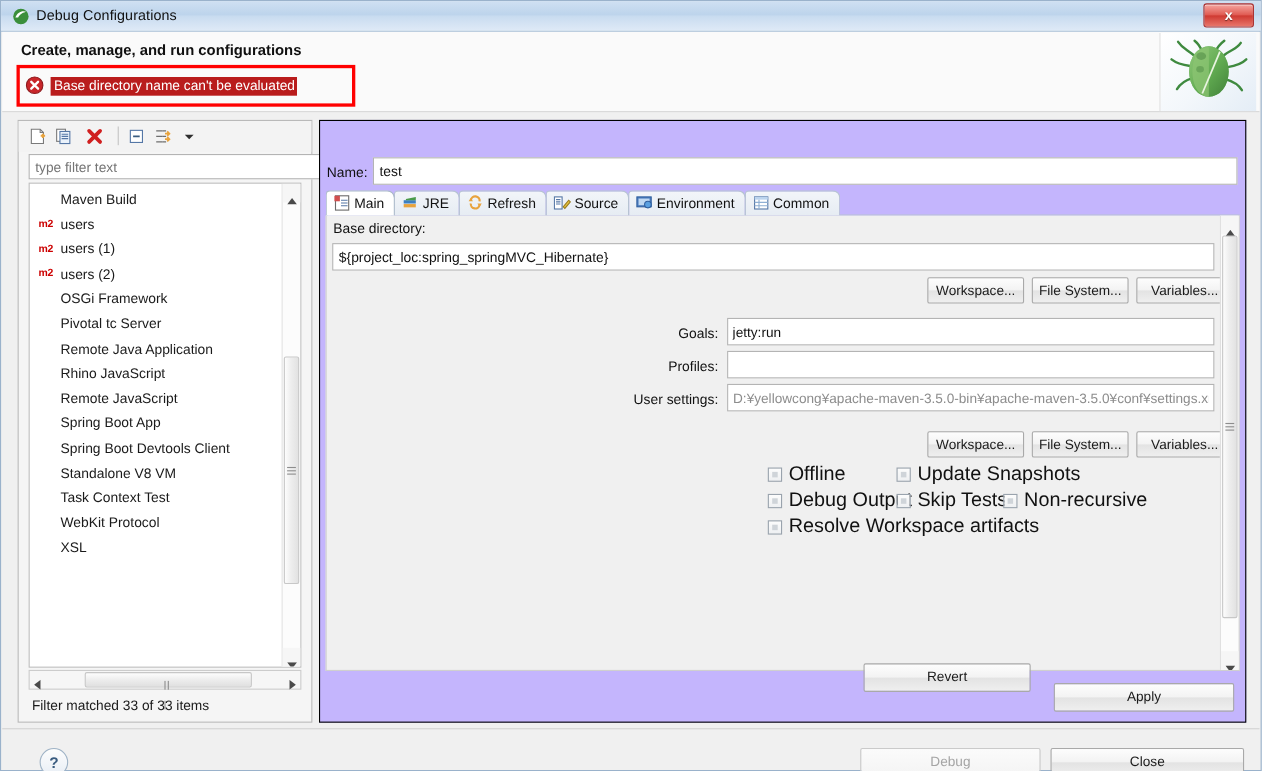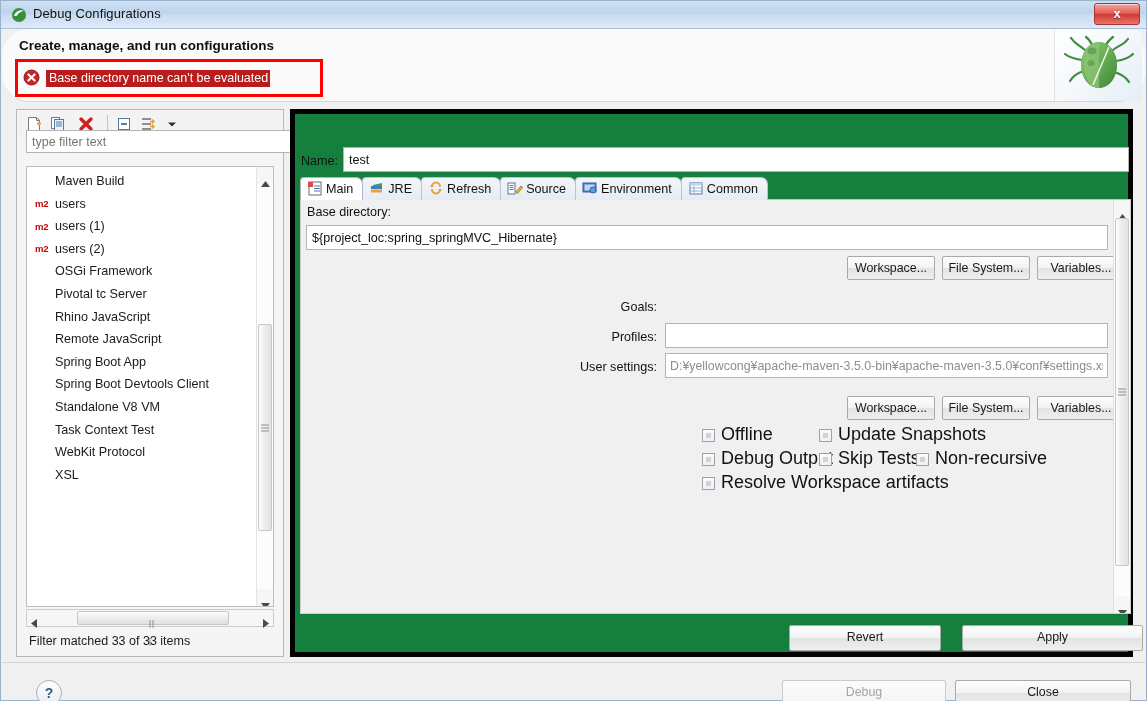--- a/index.html
+++ b/index.html
@@ -48,21 +48,20 @@
   
   #dialog-body {
     position: absolute; left: 1px; top: 28px;
     width: 1143px; height: 670px;
     background: #f0f0f0;
   }
   #header {
     position: absolute; left: 0; top: 0; width: 1143px; height: 73px;
     background: #fafafa;
     border-bottom: 1px solid #d6d6d6;
-    border-radius: 27px;
   }
   #header-title {
     position: absolute; left: 17px; top: 9px;
     font-size: 13.5px; font-weight: bold; color: #101010;
   }
   #error-box {
     position: absolute; left: 13px; top: 30px;
     width: 308px; height: 38px;
     border: 3px solid #f00;
     background: #fafafa;
@@ -97,21 +96,21 @@
     background: #f3f3f3;
   }
   .tb-icon {
     position: absolute; top: 5px; width: 18px; height: 18px; cursor: pointer;
   }
   #tb-sep {
     position: absolute; left: 90px; top: 5px; width: 1px; height: 17px;
     background: #c4c4c4;
   }
   #filter-input {
-    position: absolute; left: 9px; top: 20px;
+    position: absolute; left: 9px; top: 30px;
     width: 276px; height: 23px;
     border: 1px solid #b4b4b4;
     background: #ffffff;
     font-family: "Liberation Sans", sans-serif;
     font-size: 12.5px;
     color: #9a9a9a;
     padding: 0 5px;
     outline: none;
   }
   #tree-box {
@@ -189,22 +188,22 @@
   .grip-h i { display: inline-block; width: 1px; height: 8px; background: #8d8d8d; margin-right: 2px; }
   #filter-status {
     position: absolute; left: 12px; top: 524px;
     font-size: 12.5px; color: #1a1a1a;
   }
 
   
   #right-panel {
     position: absolute; left: 288px; top: 80px;
     width: 843px; height: 548px;
-    background: #15803d;
-    border: 5px solid #000000;
+    background: #c4b5fd;
+    border: 1px solid #000000;
   }
   #name-label {
     position: absolute; left: 6px; top: 40px;
     font-size: 12.6px; color: #111;
   }
   #name-input {
     position: absolute; left: 48px; top: 33px;
     width: 786px; height: 25px;
     background: #ffffff; border: 1px solid #b4b4b4;
     font-family: "Liberation Sans", sans-serif;
@@ -300,22 +299,22 @@
   #content-vscroll {
     position: absolute; right: 0; top: 0; width: 17px; height: 100%;
     background: #fcfcfc; border-left: 1px solid #e0e0e0;
   }
   #content-vthumb {
     position: absolute; left: 1px; top: 18px; width: 14px; height: 348px;
     background: linear-gradient(to right, #fdfdfd, #eeeeee 45%, #e2e2e2);
     border: 1px solid #c7c7c7; border-radius: 2px;
   }
 
-  #revert-btn { position: absolute; left: 494px; top: 511px; width: 152px; height: 26px; }
-  #apply-btn  { position: absolute; left: 667px; top: 511px; width: 181px; height: 26px; }
+  #revert-btn { position: absolute; left: 494px; top: 493px; width: 152px; height: 26px; }
+  #apply-btn  { position: absolute; left: 667px; top: 511px; width: 164px; height: 26px; }
 
   
   #footer-sep {
     position: absolute; left: 0; top: 633px; width: 1143px; height: 1px;
     background: #d3d3d3;
   }
   #help-btn {
     position: absolute; left: 34px; top: 651px; width: 26px; height: 26px;
     border-radius: 50%;
     border: 1px solid #9fb3c6;
@@ -435,20 +434,21 @@
       <input id="filter-input" value="" placeholder="type filter text" style="">
 
       <div id="tree-box">
         <div id="tree-list">
             <div class="tree-item"><span class="m2"></span><span class="lbl">Maven Build</span></div>
             <div class="tree-item"><span class="m2">m2</span><span class="lbl">users</span></div>
             <div class="tree-item"><span class="m2">m2</span><span class="lbl">users (1)</span></div>
             <div class="tree-item"><span class="m2">m2</span><span class="lbl">users (2)</span></div>
             <div class="tree-item"><span class="m2"></span><span class="lbl">OSGi Framework</span></div>
             <div class="tree-item"><span class="m2"></span><span class="lbl">Pivotal tc Server</span></div>
+            <div class="tree-item"><span class="m2"></span><span class="lbl">Remote Java Application</span></div>
             <div class="tree-item"><span class="m2"></span><span class="lbl">Rhino JavaScript</span></div>
             <div class="tree-item"><span class="m2"></span><span class="lbl">Remote JavaScript</span></div>
             <div class="tree-item"><span class="m2"></span><span class="lbl">Spring Boot App</span></div>
             <div class="tree-item"><span class="m2"></span><span class="lbl">Spring Boot Devtools Client</span></div>
             <div class="tree-item"><span class="m2"></span><span class="lbl">Standalone V8 VM</span></div>
             <div class="tree-item"><span class="m2"></span><span class="lbl">Task Context Test</span></div>
             <div class="tree-item"><span class="m2"></span><span class="lbl">WebKit Protocol</span></div>
             <div class="tree-item"><span class="m2"></span><span class="lbl">XSL</span></div>
           </div>
         <div id="tree-vscroll">
@@ -537,20 +537,21 @@
       <div id="tab-content">
 
         <div id="basedir-label">Base directory:</div>
         <input id="basedir-input" value="${project_loc:spring_springMVC_Hibernate}" style="">
 
         <div class="btn row-btn" id="bd-ws" style="left:546px;top:56px">Workspace...</div>
         <div class="btn row-btn" id="bd-fs" style="left:641px;top:56px">File System...</div>
         <div class="btn row-btn" id="bd-var" style="left:736px;top:56px">Variables...</div>
 
         <div class="flabel" style="left:280px;top:100px;width:76px">Goals:</div>
+        <input class="finput" id="goals-input" style="left: 364px; top: 93px; width: 443px;" value="jetty:run">
 
         <div class="flabel" style="left:280px;top:130px;width:76px">Profiles:</div>
         <input class="finput" id="profiles-input" style="left: 364px; top: 123px; width: 443px;" value="">
 
         <div class="flabel" style="left:258px;top:160px;width:98px">User settings:</div>
         <input class="finput" id="usersettings-input" style="left: 364px; top: 153px; width: 443px;" value="D:¥yellowcong¥apache-maven-3.5.0-bin¥apache-maven-3.5.0¥conf¥settings.xml">
 
         <div class="btn row-btn" style="left:546px;top:196px">Workspace...</div>
         <div class="btn row-btn" style="left:641px;top:196px">File System...</div>
         <div class="btn row-btn" style="left:736px;top:196px">Variables...</div>

